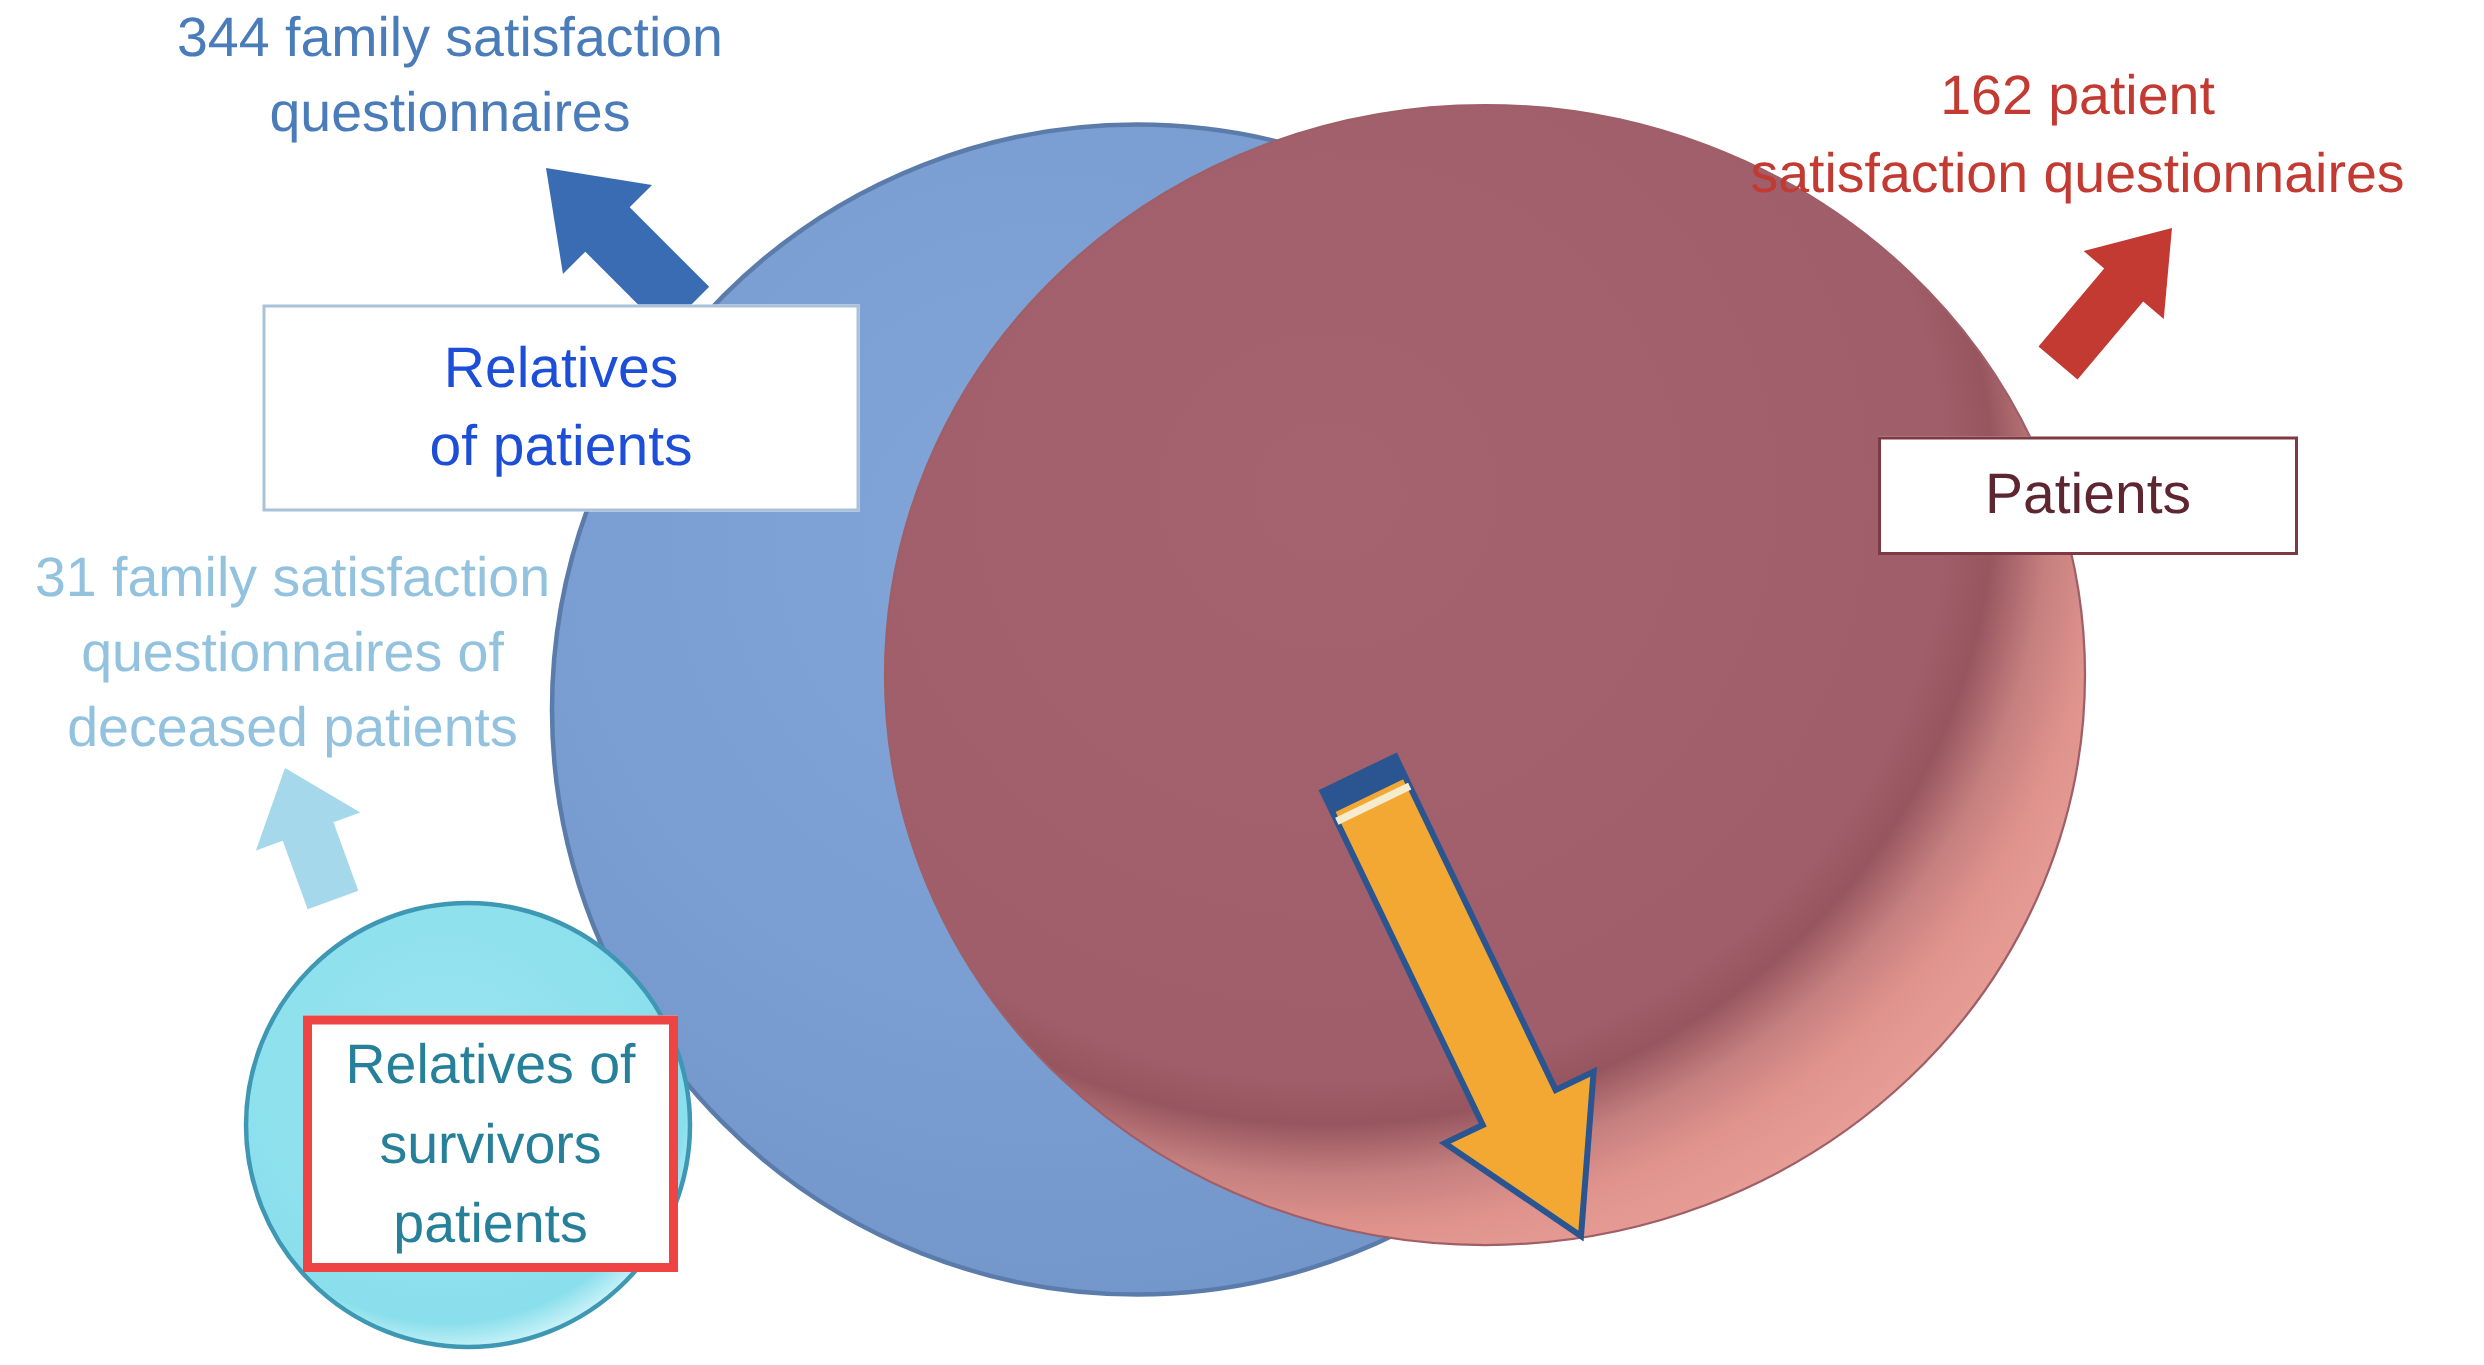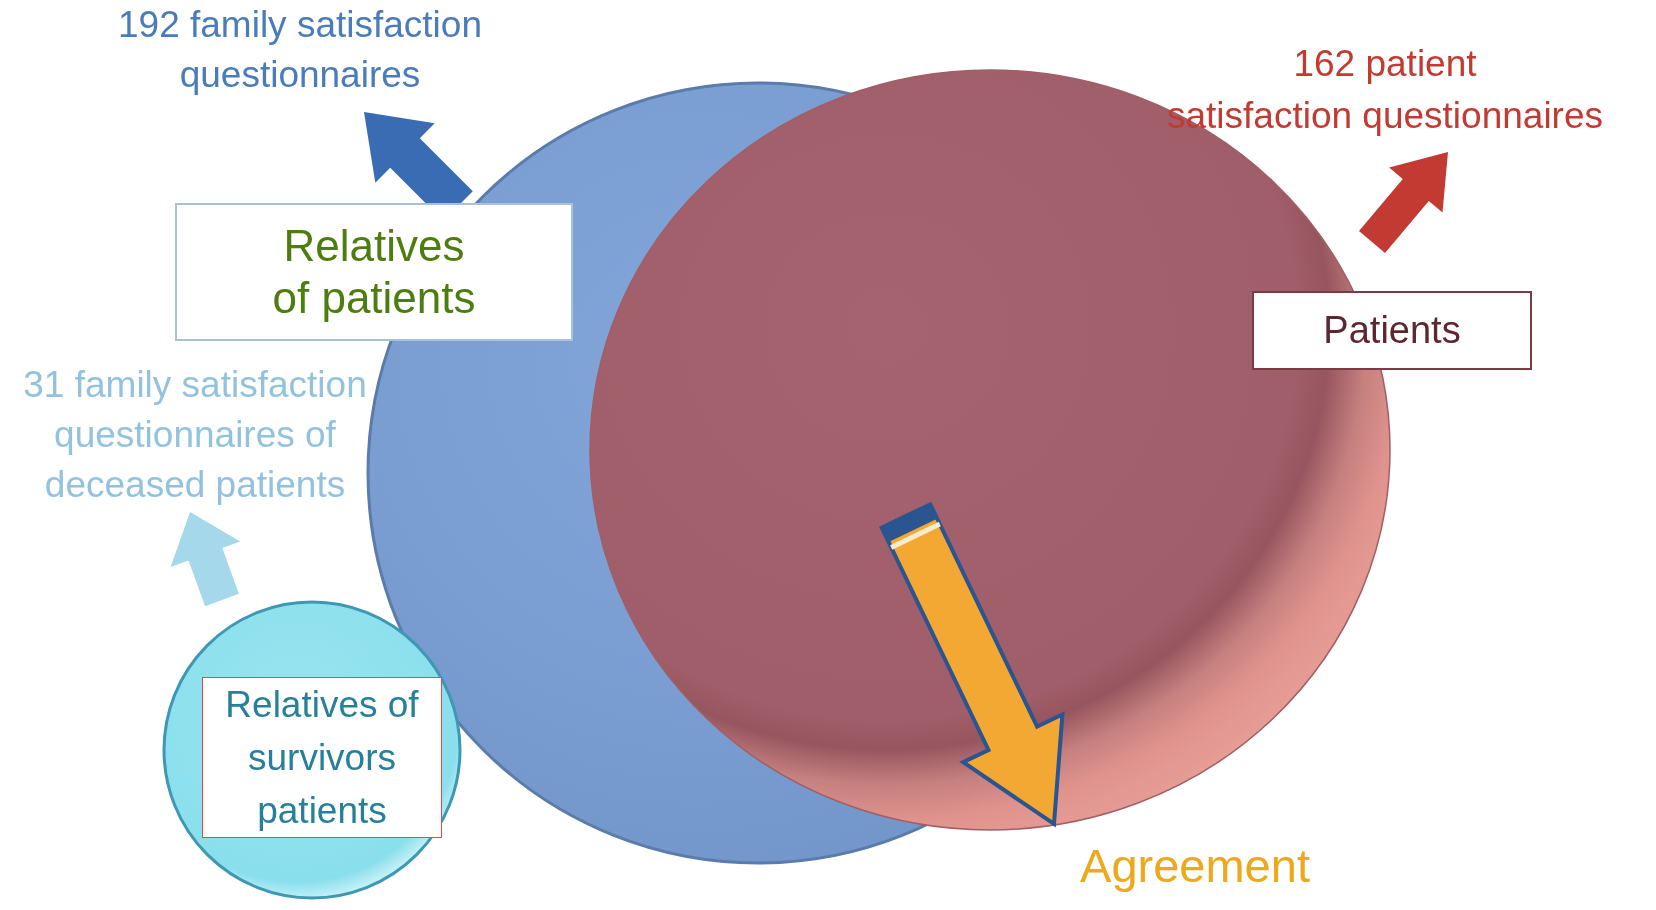--- a/index.html
+++ b/index.html
@@ -14,24 +14,24 @@
   .lbl-top-left{left:70px;top:0px;width:460px;font-size:37px;line-height:50px;color:#4a7cba;}
   .lbl-top-right{left:1105px;top:38px;width:560px;font-size:37px;line-height:52px;color:#c23a31;}
   .lbl-left{left:-10px;top:360px;width:410px;font-size:37px;line-height:50px;color:#93c2df;}
   .lbl-center{left:650px;top:352px;width:600px;font-size:54px;line-height:72px;color:#fcfcfc;}
   .lbl-agreement{left:1025px;top:838px;width:340px;font-size:47px;color:#eda91b;}
   .whitebox{
     position:absolute;background:#ffffff;display:flex;flex-direction:column;
     align-items:center;justify-content:center;text-align:center;
   }
   .box-survivors{left:175px;top:203px;width:394px;height:134px;border:2px solid #a9c2d9;
-    font-size:44px;line-height:52px;color:#4d7c0f;}
+    font-size:38px;line-height:52px;color:#1d4ed8;}
   .box-patients{left:1252px;top:291px;width:276px;height:75px;border:2px solid #7e3a42;
     font-size:38px;color:#5e2630;}
-  .box-deceased{left:202px;top:677px;width:238px;height:159px;border:1px solid #ef4444;
+  .box-deceased{left:202px;top:677px;width:238px;height:159px;border:6px solid #ef4444;
     font-size:37px;line-height:53px;color:#27809a;}
 </style>
 </head>
 <body>
 
 <div id="stage">
 
   <svg id="shapes" width="1656" height="910" viewBox="0 0 1656 910">
     <defs>
       <radialGradient id="blueGrad" cx="42%" cy="36%" r="75%">
@@ -71,39 +71,36 @@
     <path d="M238.9 593.8 L222.3 548.1 L240.2 541.6 L190 512 L170.6 567 L188.5 560.5 L205.1 606.2 Z" fill="#a5d8ea"></path>
 
     <g>
       <path d="M881.7 527.7 L988.5 750.0 L963.2 762.1 L1054 824 L1062.4 714.5 L1037.1 726.6 L930.3 504.3 Z" fill="#f3a833" stroke="#2a5590" stroke-width="4" stroke-linejoin="miter"></path>
       <path d="M881.7 527.7 L930.3 504.3 L937.2 518.7 L888.6 542.1 Z" fill="#2a5590"></path>
       <line x1="891.2" y1="547.5" x2="939.8" y2="524.1" stroke="#f5eccd" stroke-width="5"></line>
     </g>
   </svg>
 
   <div class="lbl lbl-top-left">
-    <div class="ln">192 family satisfaction</div>
+    <div class="ln">344 family satisfaction</div>
     <div class="ln">questionnaires</div>
   </div>
 
   <div class="lbl lbl-top-right">
     <div class="ln">162 patient</div>
     <div class="ln">satisfaction questionnaires</div>
   </div>
 
   <div class="lbl lbl-left">
     <div class="ln">31 family satisfaction</div>
     <div class="ln">questionnaires of</div>
     <div class="ln">deceased patients</div>
   </div>
 
 
-  <div class="lbl lbl-agreement">
-    <div class="ln">Agreement</div>
-  </div>
 
   <div class="whitebox box-survivors">
     <div class="ln">Relatives</div>
     <div class="ln">of patients</div>
   </div>
 
   <div class="whitebox box-patients">
     <div class="ln">Patients</div>
   </div>
 

